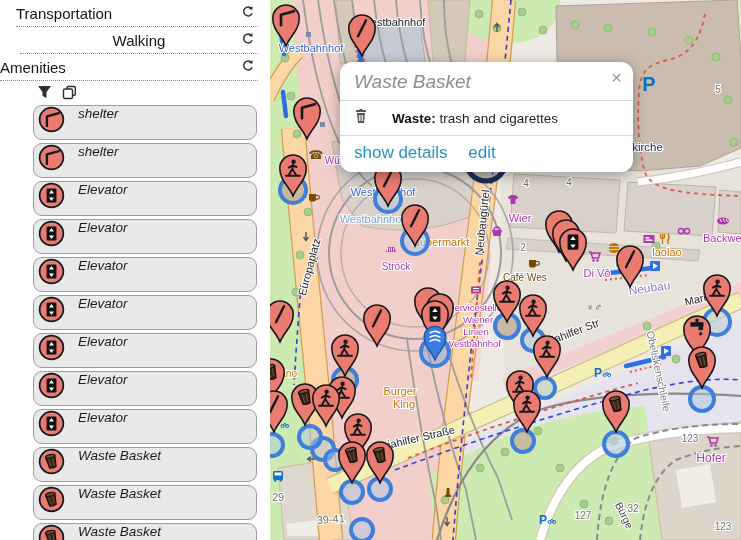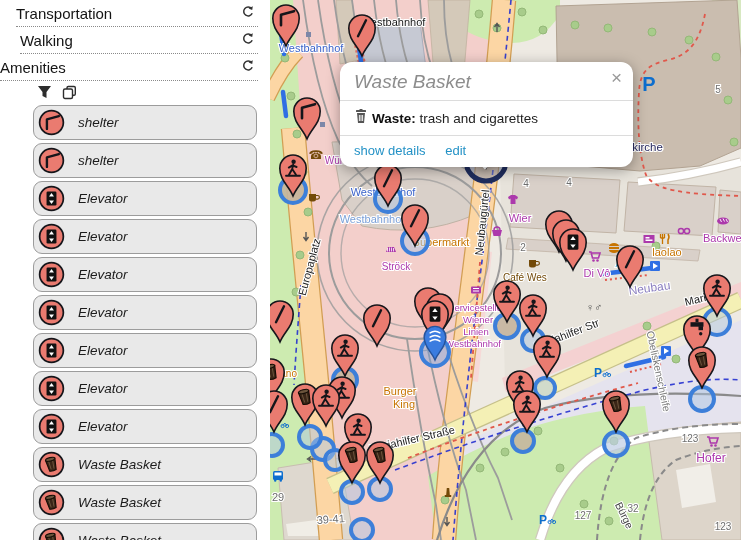--- a/index.html
+++ b/index.html
@@ -3,44 +3,44 @@
 <meta charset="utf-8">
 <style>
   html,body{margin:0;padding:0;background:#fff;}
   #stage{position:relative;width:741px;height:540px;overflow:hidden;
          font-family:"Liberation Sans",sans-serif;background:#fff;}
   
   #sidebar{position:absolute;left:0;top:0;width:270px;height:540px;background:#fff;z-index:30;}
   .tree-row{position:relative;height:26px;display:flex;align-items:center;
             border-bottom:1px dotted #8a8a8a;font-size:15px;color:#141414;margin-right:12px;}
   .tree-row.t0{margin-left:16px;}
-  .tree-row.t1{margin-left:20px;}
+  .tree-row.t1{margin-left:20px;justify-content:center;}
   .tree-row.t2{}
   .reload-btn{position:absolute;right:2px;top:5px;width:16px;height:16px;border:none;
               background:transparent;padding:0;cursor:pointer;}
   .tools{margin-left:36px;height:18px;display:flex;gap:9px;align-items:center;padding-top:3px;}
   .tool-btn{border:none;background:transparent;padding:0;width:16px;height:16px;cursor:pointer;}
   .cards{margin-top:2px;}
   .card{margin:3px 0 0 33px;width:224px;height:35px;background:#e9e9e9;border:1px solid #9c9c9c;
-        border-radius:9px;display:flex;align-items:center;box-sizing:border-box;cursor:pointer;}
+        border-radius:9px;display:flex;align-items:flex-start;box-sizing:border-box;cursor:pointer;}
   .card svg{margin-left:4px;flex:0 0 auto;}
   .card .lbl{margin-left:13px;font-style:italic;font-size:13.5px;color:#1c1c1c;}
   
   #map{position:absolute;left:270px;top:0;width:471px;height:540px;z-index:1;cursor:grab;}
   
   .popup{position:absolute;left:340px;top:62px;width:293px;background:#fff;border-radius:12px;
          box-shadow:0 3px 14px rgba(0,0,0,.35);z-index:20;}
   .popup-title{font-style:italic;font-size:19px;color:#8d8d8d;padding:9px 14px 7px;
                border-bottom:1px solid #dcdcdc;}
   .popup-close{position:absolute;right:9px;top:4px;border:none;background:transparent;
                font-size:19px;color:#9a9a9a;cursor:pointer;padding:2px;line-height:1;}
-  .popup-row{display:flex;align-items:center;gap:4px;padding:8px 14px;
+  .popup-row{display:flex;align-items:center;gap:24px;padding:8px 14px;
              border-bottom:1px solid #dcdcdc;font-size:13.5px;color:#222;}
   .popup-row b{color:#111;}
-  .popup-links{padding:7px 14px 9px;font-size:13px;}
+  .popup-links{padding:7px 14px 9px;font-size:17px;}
   .popup-links a{color:#2492c6;text-decoration:none;margin-right:16px;cursor:pointer;}
   .tail{position:absolute;left:474px;top:143px;width:22px;height:22px;background:#fff;
         transform:rotate(45deg);z-index:19;box-shadow:2px 2px 6px rgba(0,0,0,.18);}
 </style>
 </head>
 <body>
 
 <div id="stage">
 
   <svg id="map" viewBox="270 0 471 540" width="471" height="540">

